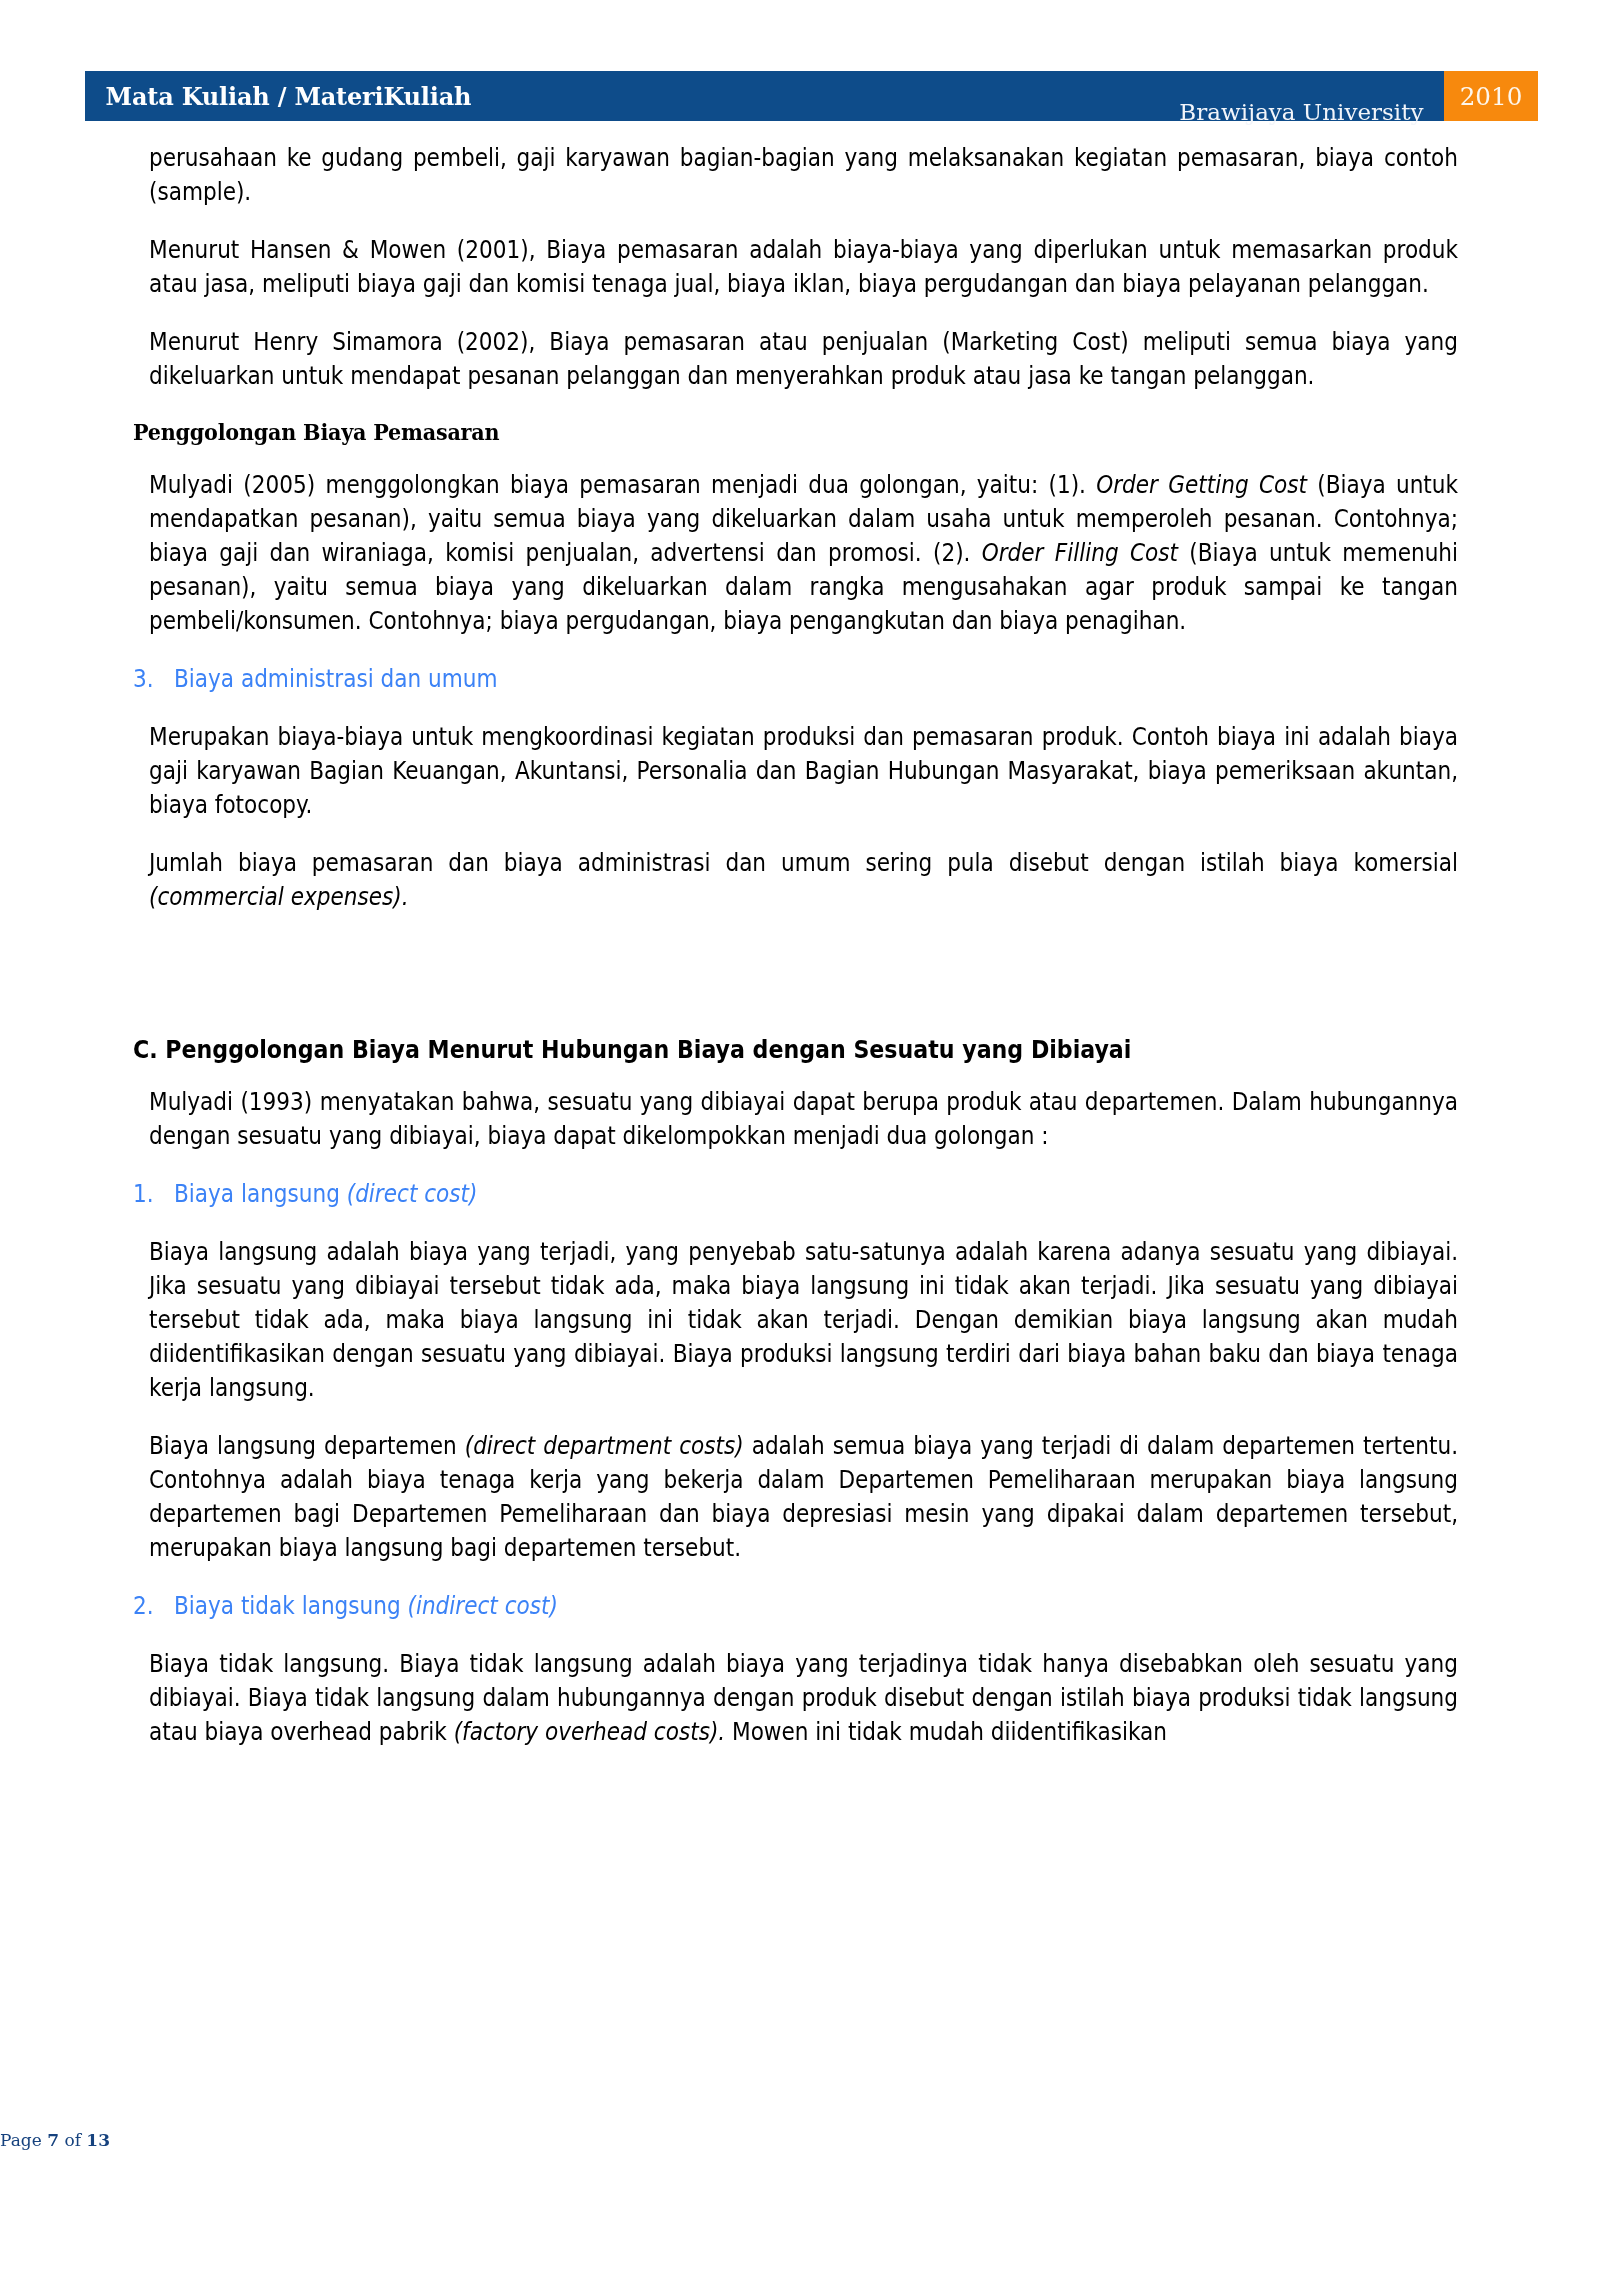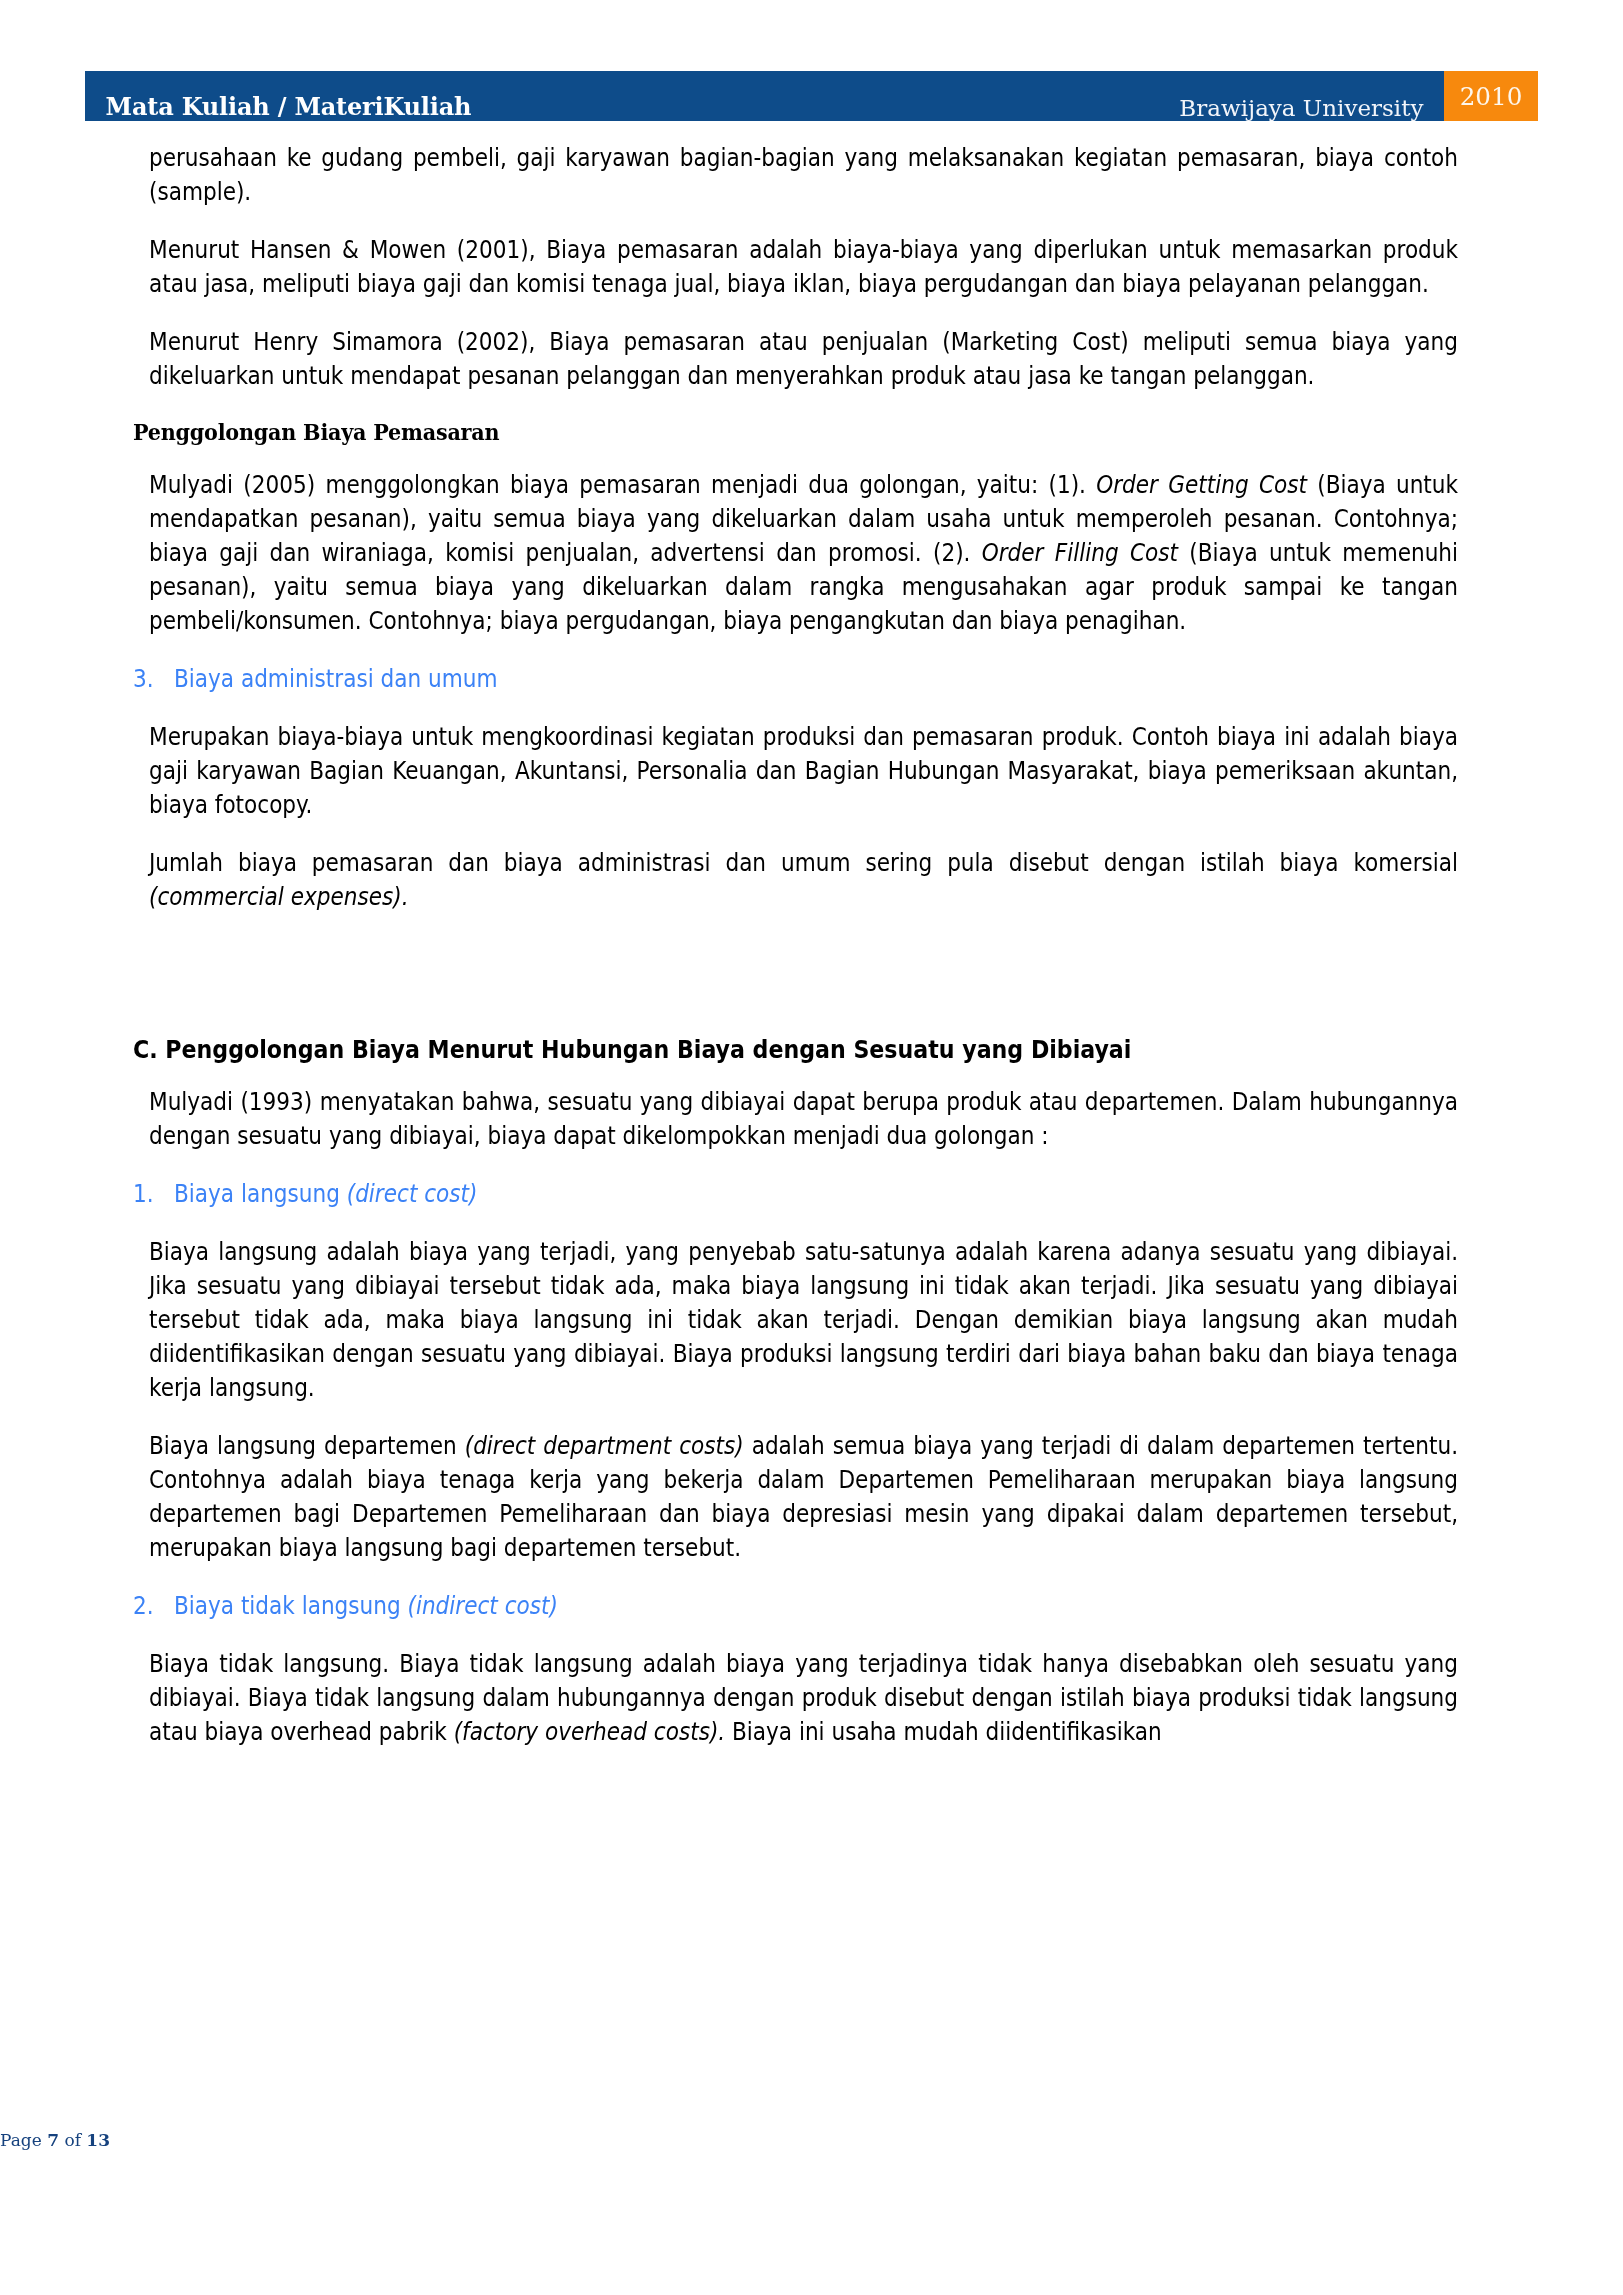--- a/index.html
+++ b/index.html
@@ -31,21 +31,21 @@
     top: 71px;
     width: 1453px;
     height: 50px;
     display: flex;
     align-items: stretch;
   }
   .header-left {
     background: #0E4C8A;
     flex: 1 1 auto;
     display: flex;
-    align-items: flex-end;
+    align-items: center;
     justify-content: space-between;
     padding: 0 17.4px 0 20.6px;
     box-sizing: border-box;
   }
   .header-title {
     color: #ffffff;
     font-family: "DejaVu Serif", serif;
     font-weight: bold;
     font-size: 24px;
     letter-spacing: -0.2px;
@@ -190,21 +190,21 @@
     <p class="body">Mulyadi (1993) menyatakan bahwa, sesuatu yang dibiayai dapat berupa produk atau departemen. Dalam hubungannya dengan sesuatu yang dibiayai, biaya dapat dikelompokkan menjadi dua golongan :</p>
 
     <p class="listitem"><span class="num">1.</span><span>Biaya langsung </span><span class="it">(direct cost)</span></p>
 
     <p class="body">Biaya langsung adalah biaya yang terjadi, yang penyebab satu-satunya adalah karena adanya sesuatu yang dibiayai. Jika sesuatu yang dibiayai tersebut tidak ada, maka biaya langsung ini tidak akan terjadi. Jika sesuatu yang dibiayai tersebut tidak ada, maka biaya langsung ini tidak akan terjadi. Dengan demikian biaya langsung akan mudah diidentifikasikan dengan sesuatu yang dibiayai. Biaya produksi langsung terdiri dari biaya bahan baku dan biaya tenaga kerja langsung.</p>
 
     <p class="body"><span>Biaya langsung departemen </span><span class="it">(direct department costs)</span><span> adalah semua biaya yang terjadi di dalam departemen tertentu. Contohnya adalah biaya tenaga kerja yang bekerja dalam Departemen Pemeliharaan merupakan biaya langsung departemen bagi Departemen Pemeliharaan dan biaya depresiasi mesin yang dipakai dalam departemen tersebut, merupakan biaya langsung bagi departemen tersebut.</span></p>
 
     <p class="listitem"><span class="num">2.</span><span>Biaya tidak langsung </span><span class="it">(indirect cost)</span></p>
 
-    <p class="body"><span>Biaya tidak langsung. Biaya tidak langsung adalah biaya yang terjadinya tidak hanya disebabkan oleh sesuatu yang dibiayai. Biaya tidak langsung dalam hubungannya dengan produk disebut dengan istilah biaya produksi tidak langsung atau biaya overhead pabrik </span><span class="it">(factory overhead costs).</span><span> Biaya ini usaha mudah diidentifikasikan</span></p>
+    <p class="body"><span>Biaya tidak langsung. Biaya tidak langsung adalah biaya yang terjadinya tidak hanya disebabkan oleh sesuatu yang dibiayai. Biaya tidak langsung dalam hubungannya dengan produk disebut dengan istilah biaya produksi tidak langsung atau biaya overhead pabrik </span><span class="it">(factory overhead costs).</span><span> Mowen ini tidak mudah diidentifikasikan</span></p>
 
   </div>
 
   <div class="footer">
     <span>Page </span><b>7</b><span> of </span><b>13</b>
   </div>
 
 </div>
 
 

